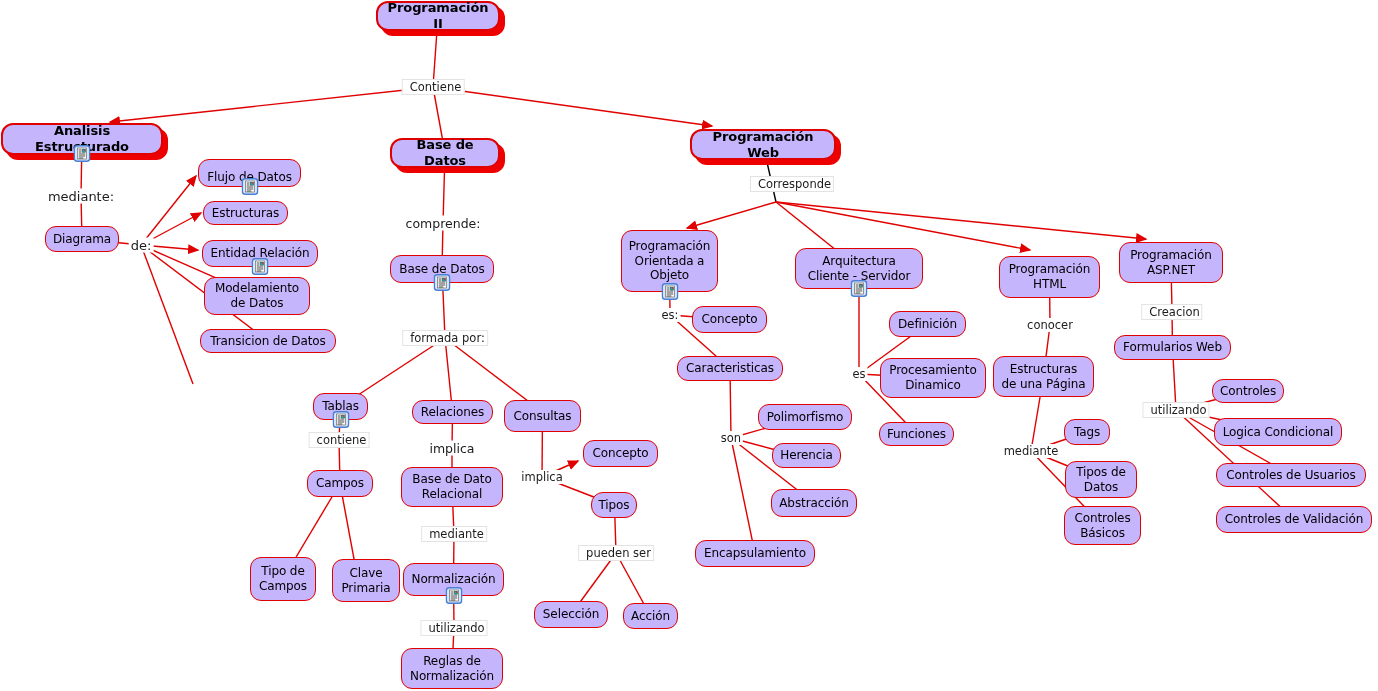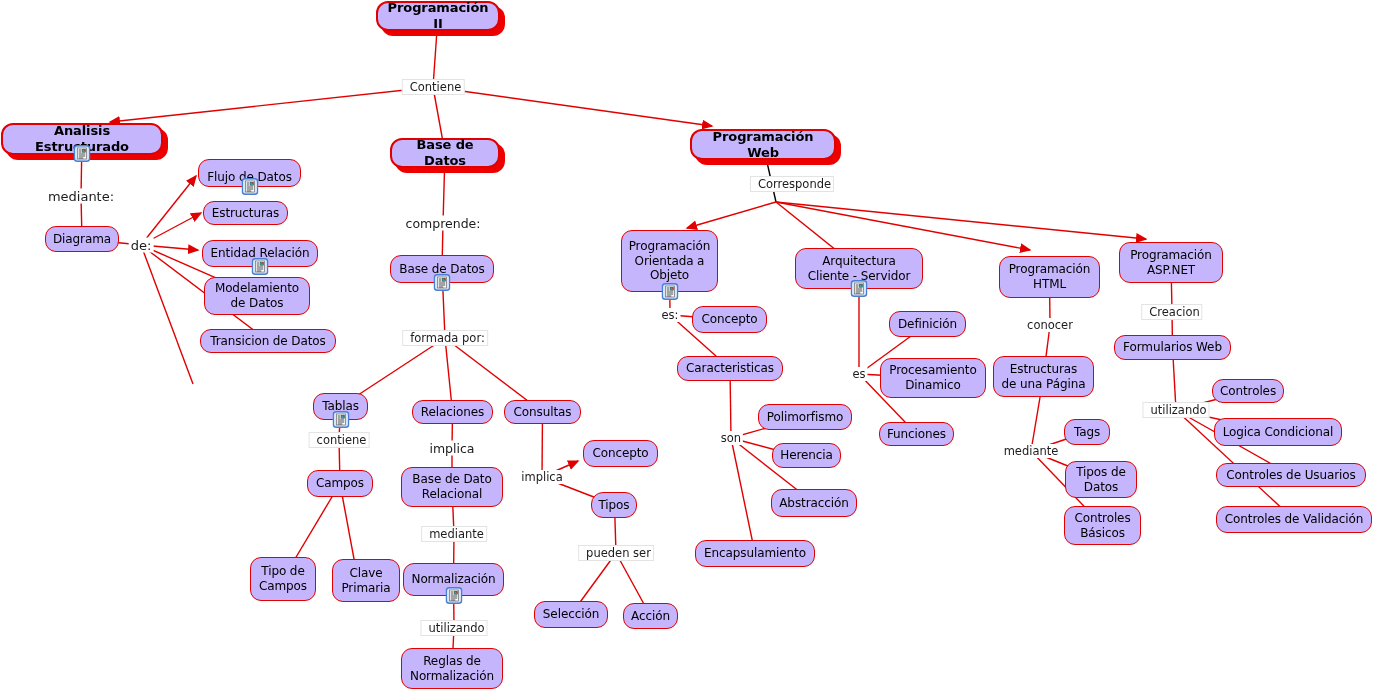--- a/index.html
+++ b/index.html
@@ -215,21 +215,21 @@
           <line x1="5.2" y1="7" x2="7.8" y2="7" stroke="#333" stroke-width="0.9"></line>
           <line x1="5.2" y1="9" x2="11.8" y2="9" stroke="#333" stroke-width="0.9"></line>
           <line x1="5.2" y1="11" x2="11.8" y2="11" stroke="#333" stroke-width="0.9"></line>
           <line x1="5.2" y1="13" x2="9.8" y2="13" stroke="#333" stroke-width="0.9"></line>
         </svg></span>
     </div>
     <div class="node" style="left: 401px; top: 648px; width: 102px; height: 41px;">
       <span class="nlabel">Reglas de
 Normalización</span>
     </div>
-    <div class="node" style="left: 504px; top: 400px; width: 77px; height: 24px;">
+    <div class="node" style="left: 504px; top: 400px; width: 77px; height: 32px;">
       <span class="nlabel">Consultas</span>
     </div>
     <div class="node" style="left: 583px; top: 440px; width: 75px; height: 27px;">
       <span class="nlabel">Concepto</span>
     </div>
     <div class="node" style="left: 591px; top: 492px; width: 46px; height: 26px; border-radius: 12px;">
       <span class="nlabel">Tipos</span>
     </div>
     <div class="node" style="left: 534px; top: 601px; width: 74px; height: 27px;">
       <span class="nlabel">Selección</span>

